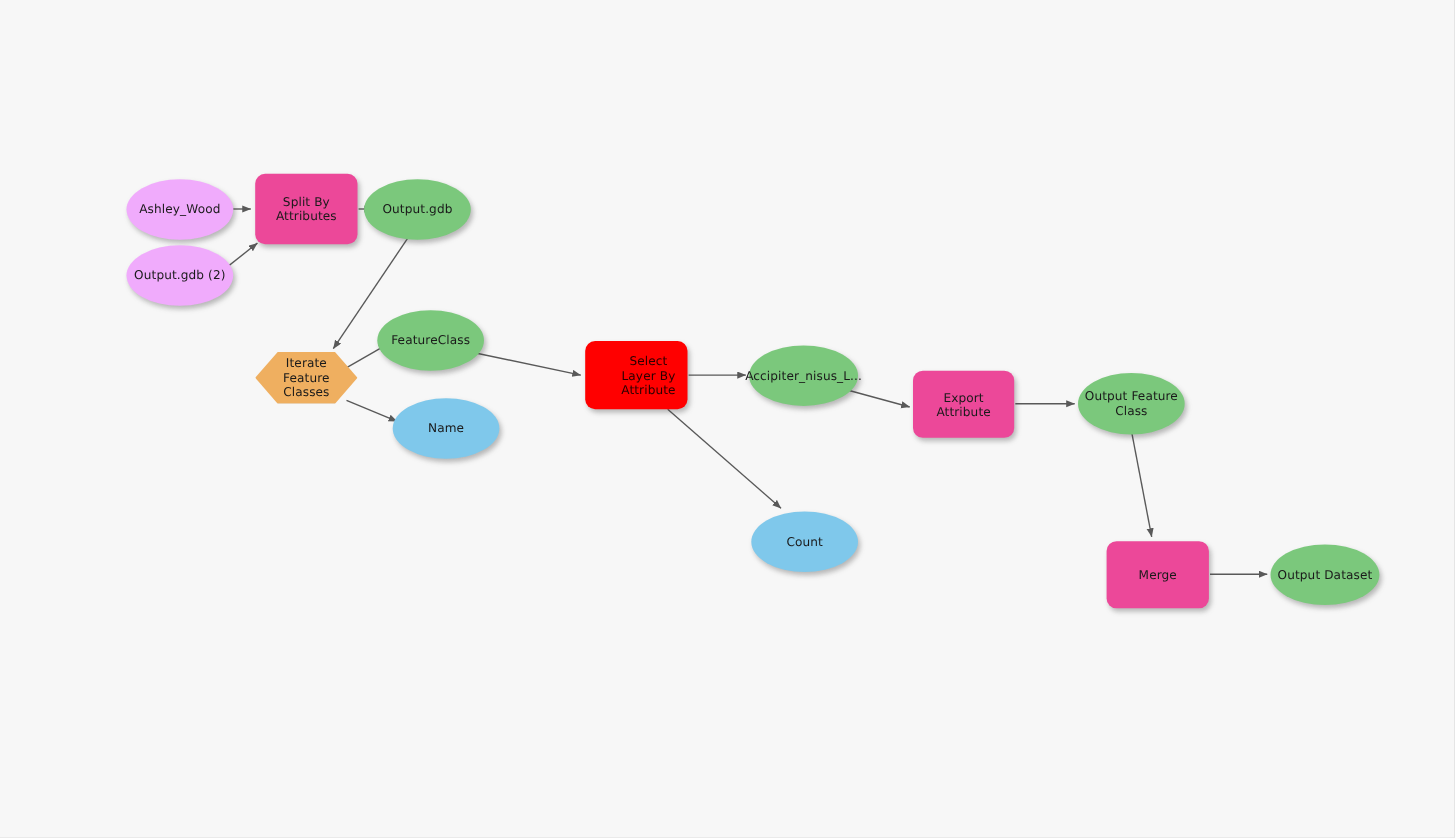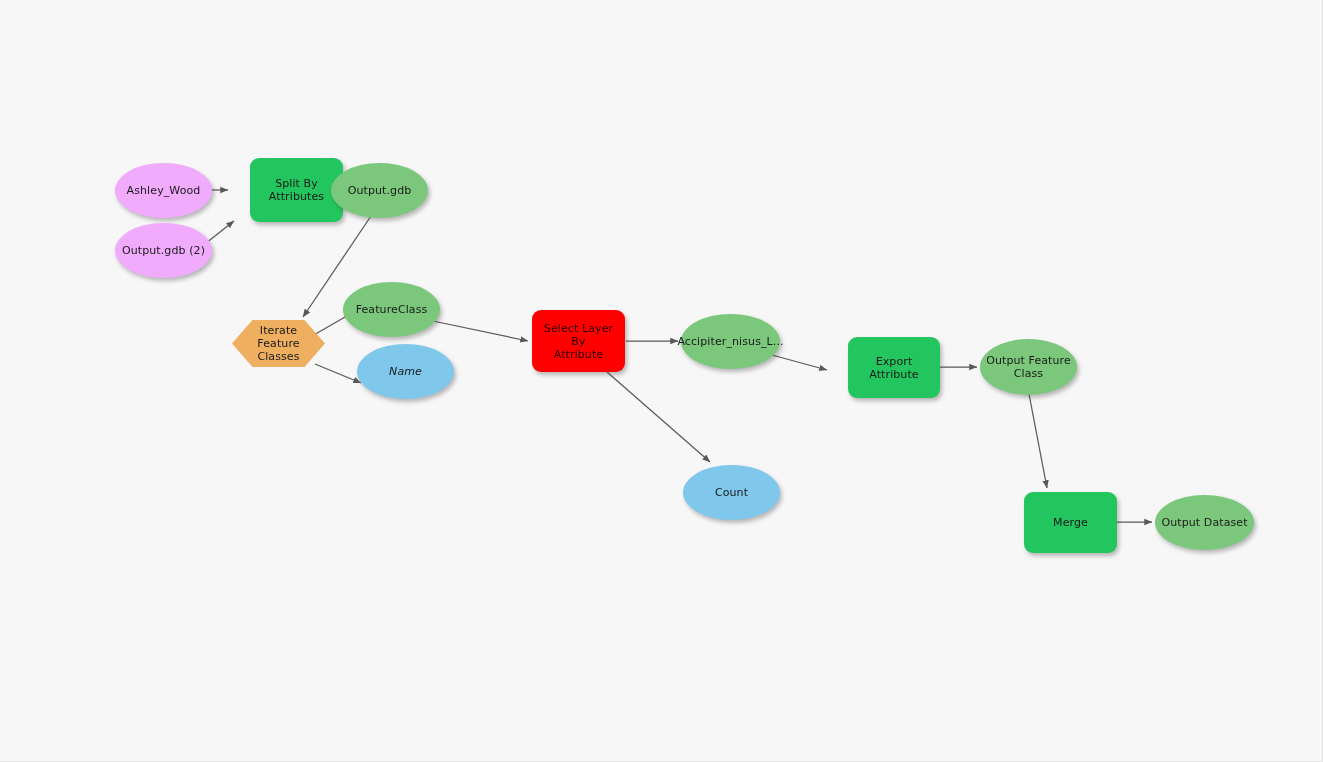--- a/index.html
+++ b/index.html
@@ -47,23 +47,23 @@
   
   .shape-ellipse { border-radius: 50%; }
   .shape-round-rect { border-radius: 9px; }
   .shape-hexagon {
     clip-path: polygon(22% 0%, 78% 0%, 100% 50%, 78% 100%, 22% 100%, 0% 50%);
   }
   
   .fill-input      { background: #f0abfc; }
   .fill-variable   { background: #7fc8eb; }
   .fill-derived    { background: #7bc87c; }
-  .fill-tool       { background: #22c55e; margin-left: 18px; }
+  .fill-tool       { background: #ec4899; }
   .fill-iterator   { background: #efaf60; }
-  .fill-error      { background: #ff0000; color: #2a0000; }
+  .fill-error      { background: #ff0000; color: #2a0000; padding-left: 28px; }
 </style>
 </head>
 <body>
 
 <div id="canvas">
 
   <svg id="edge-layer" viewBox="0 0 1323 762" xmlns="http://www.w3.org/2000/svg">
     <defs>
       <marker id="arrowhead" markerWidth="7" markerHeight="7" refX="6.2" refY="2.6" orient="auto" markerUnits="strokeWidth">
         <path d="M0,0 L6.4,2.6 L0,5.2 Z" fill="#595959"></path>
@@ -99,21 +99,21 @@
       <div class="node shape-ellipse fill-derived" style="left: 331px; top: 163px; width: 97px; height: 55px;">
         <span class="label">Output.gdb</span>
       </div>
       <div class="node shape-hexagon fill-iterator" style="left: 232px; top: 320px; width: 93px; height: 47px;">
         <span class="label">Iterate Feature
 Classes</span>
       </div>
       <div class="node shape-ellipse fill-derived" style="left: 343px; top: 282px; width: 97px; height: 55px;">
         <span class="label">FeatureClass</span>
       </div>
-      <div class="node shape-ellipse fill-variable" style="left: 357px; top: 344px; width: 97px; height: 55px; font-style: italic;">
+      <div class="node shape-ellipse fill-variable" style="left: 357px; top: 362px; width: 97px; height: 55px;">
         <span class="label">Name</span>
       </div>
       <div class="node shape-round-rect fill-error" style="left: 532px; top: 310px; width: 93px; height: 62px;">
         <span class="label">Select Layer By
 Attribute</span>
       </div>
       <div class="node shape-ellipse fill-derived" style="left: 681px; top: 314px; width: 99px; height: 55px; align-items: center;">
         <span class="label">Accipiter_nisus_L...</span>
       </div>
       <div class="node shape-ellipse fill-variable" style="left: 683px; top: 465px; width: 97px; height: 55px;">

